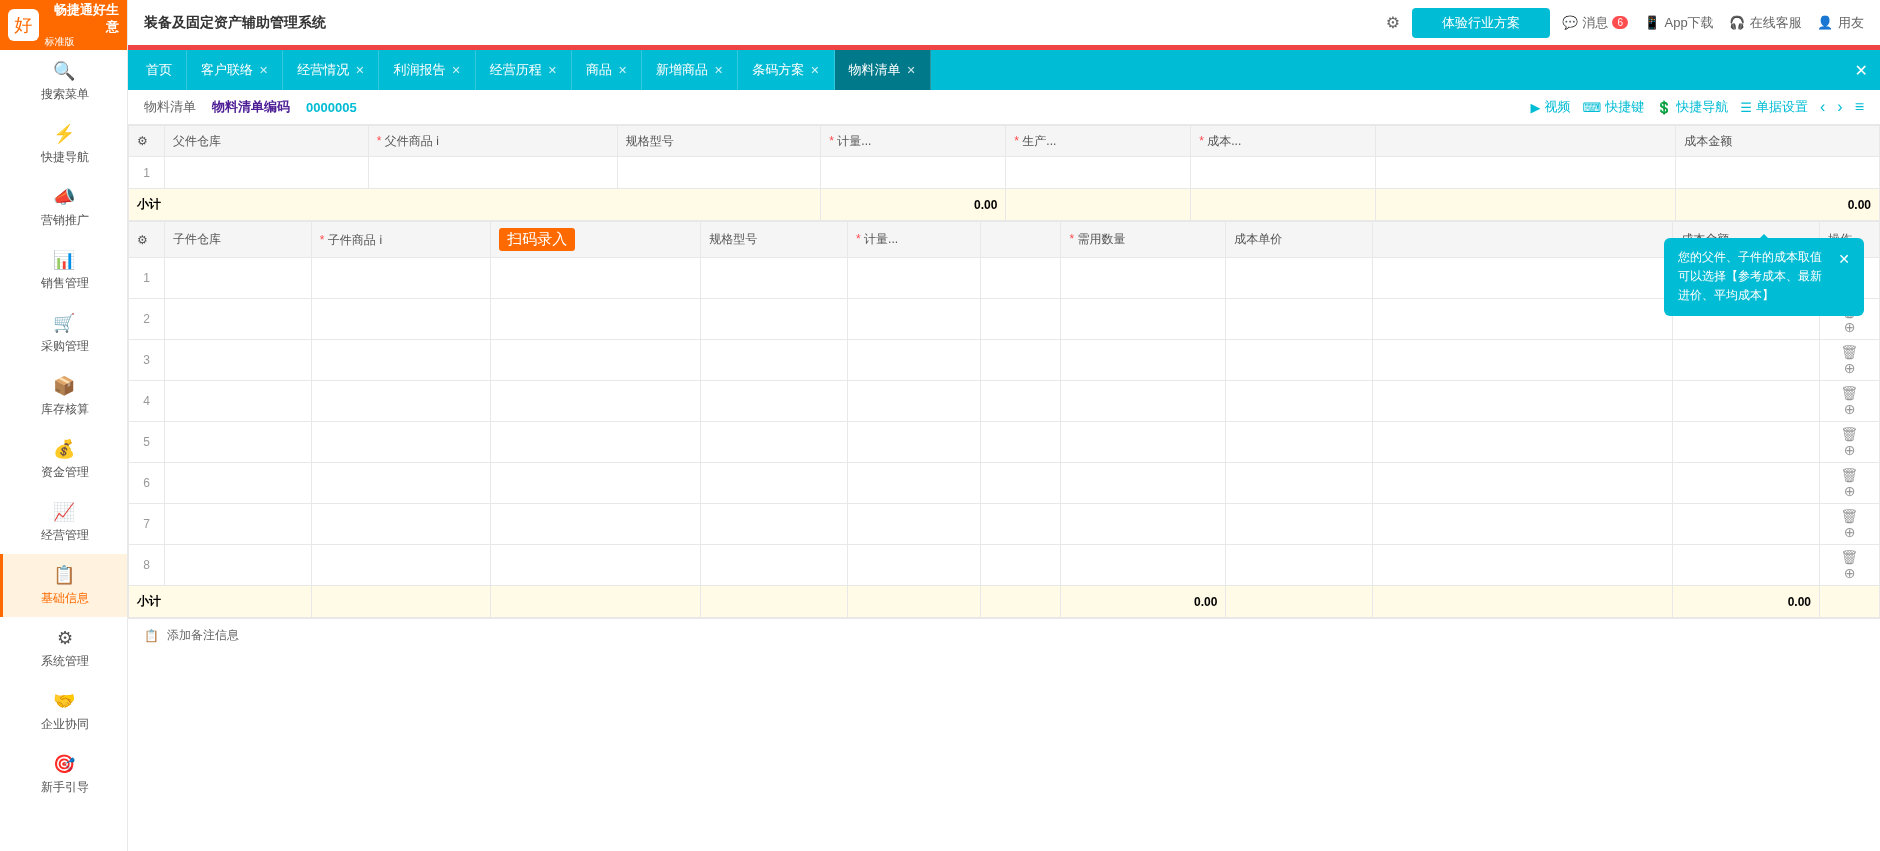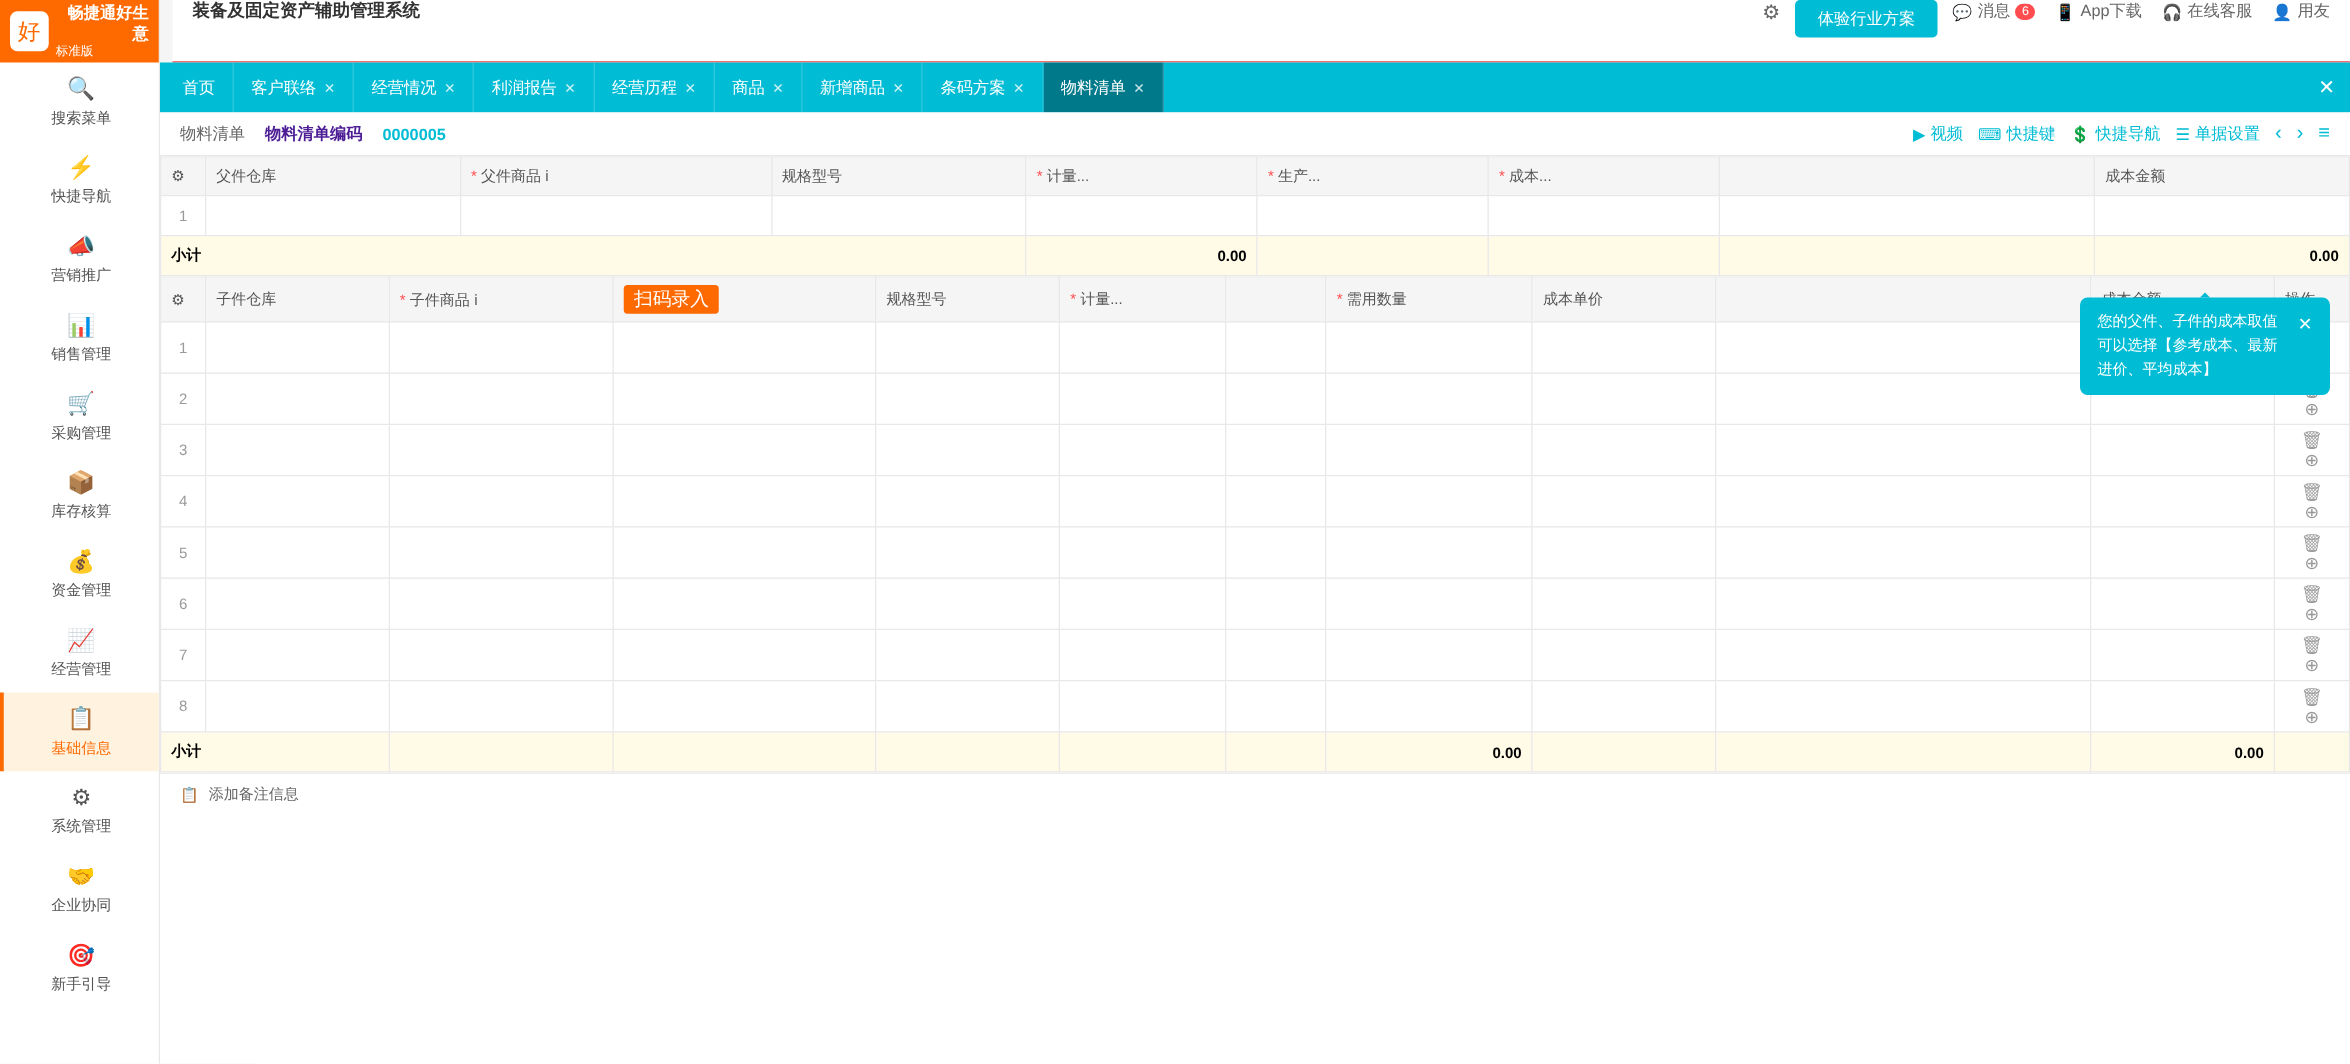--- a/index.html
+++ b/index.html
@@ -60,26 +60,25 @@
       flex: 1;
       display: flex;
       flex-direction: column;
       overflow: hidden;
     }
 
     
     .top-header {
       height: 50px;
       background: #fff;
-      border-bottom: 1px solid #ef4444;
-      display: flex;
-      align-items: flex-start;
+      border-bottom: 5px solid #ef4444;
+      display: flex;
+      align-items: center;
       padding: 0 16px;
       gap: 12px;
-      margin-left: 10px;
     }
     .system-title { font-size: 14px; color: #333; font-weight: bold; flex: 1; }
     .header-actions { display: flex; align-items: center; gap: 16px; }
     .header-btn {
       display: flex;
       align-items: center;
       gap: 4px;
       color: #666;
       font-size: 13px;
       cursor: pointer;
@@ -93,21 +92,21 @@
       padding: 1px 5px;
       font-size: 10px;
       min-width: 16px;
       text-align: center;
     }
     .trial-btn {
       background: #00bcd4;
       color: #fff;
       border: none;
       border-radius: 4px;
-      padding: 6px 18px;
+      padding: 6px 30px;
       cursor: pointer;
       font-size: 13px;
     }
 
     
     .nav-tabs {
       background: #00bcd4;
       display: flex;
       align-items: center;
       height: 40px;

